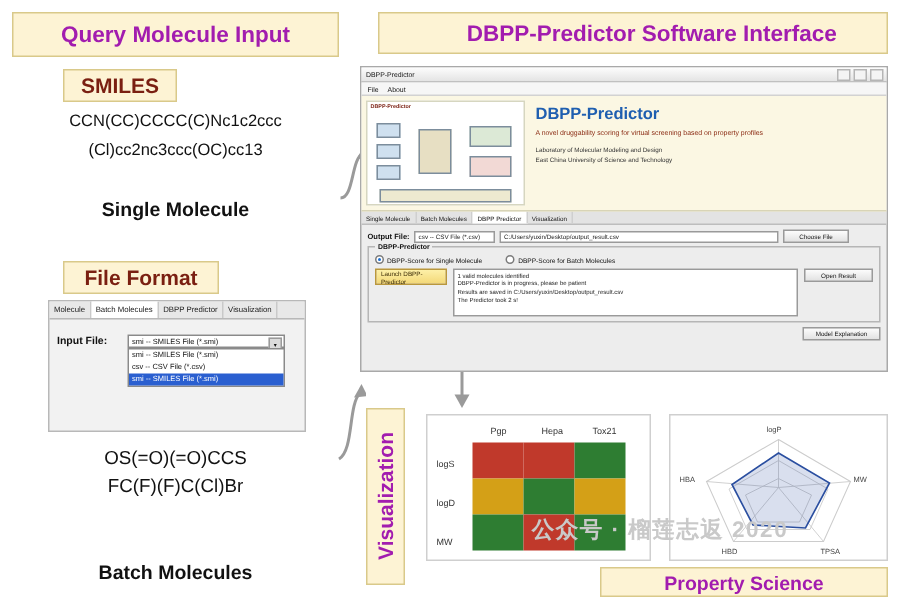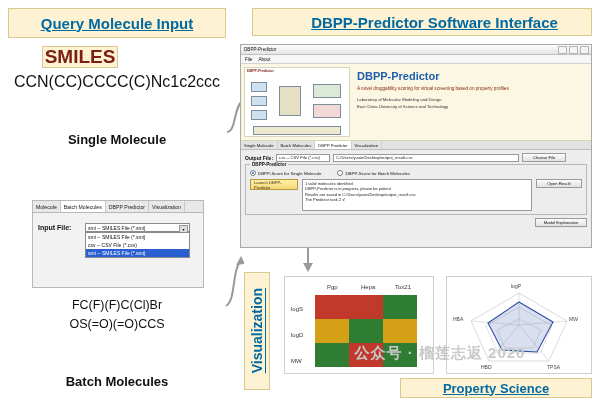--- a/index.html
+++ b/index.html
@@ -7,45 +7,44 @@
     width:600px;height:403px;
     background:#ffffff;
     font-family:"Liberation Sans", sans-serif;
     position:relative;
     overflow:hidden;
   }
   .panel-title{
     background:#fdf3d4;
     border:1px solid #d9c98a;
     font-weight:bold;
-    color:#0369a1;
+    color:#a21caf;
     display:flex;align-items:center;justify-content:center;
     box-sizing:border-box;
-    text-decoration:underline;
   }
   
   #left-col{position:absolute;left:8px;top:8px;width:218px;height:387px;}
   #query-title{
     position:absolute;left:0;top:0;width:218px;height:30px;
     font-size:15px;
   }
   .sec-label{
     position:absolute;
     background:#fdf3d4;
     border:1px solid #d9c98a;
     font-weight:bold;color:#7a1f11;
-    font-size:19px;
+    font-size:14px;
     display:flex;align-items:center;justify-content:center;
     box-sizing:border-box;
   }
   #smiles-label{left:34px;top:38px;width:76px;height:22px;}
   #fileformat-label{left:34px;top:166px;width:104px;height:22px;}
   .smiles-text{
     position:absolute;left:0;top:64px;width:218px;
-    text-align:center;font-size:16px;color:#111;line-height:19px;
+    text-align:center;font-size:11px;color:#111;line-height:19px;
   }
   #single-mol{
     position:absolute;left:0;top:124px;width:218px;
     text-align:center;font-weight:bold;font-size:13px;color:#111;
   }
   
   #ff-window{
     position:absolute;left:24px;top:192px;width:172px;height:88px;
     background:#f2f2f2;border:1px solid #b8b8b8;box-sizing:border-box;
     font-size:5.2px;
@@ -171,24 +170,26 @@
 <body>
 
 <div id="left-col">
 
   <div id="query-title" class="panel-title">Query Molecule Input</div>
 
   <div id="smiles-label" class="sec-label">SMILES</div>
 
   <div class="smiles-text">
     <div>CCN(CC)CCCC(C)Nc1c2ccc</div>
+    <div>(Cl)cc2nc3ccc(OC)cc13</div>
   </div>
 
   <div id="single-mol">Single Molecule</div>
 
+  <div id="fileformat-label" class="sec-label">File Format</div>
 
   <div id="ff-window">
     <div id="ff-tabs">
       <div class="ff-tab">Molecule</div>
       <div class="ff-tab active">Batch Molecules</div>
       <div class="ff-tab">DBPP Predictor</div>
       <div class="ff-tab">Visualization</div>
     </div>
     <div id="ff-body">
       <div id="ff-input-label">Input File:</div>
@@ -198,22 +199,22 @@
       </div>
       <div id="ff-list">
         <div>smi -- SMILES File (*.smi)</div>
         <div>csv -- CSV File (*.csv)</div>
         <div class="sel">smi -- SMILES File (*.smi)</div>
       </div>
     </div>
   </div>
 
   <div class="batch-text">
+    <div>OS(=O)(=O)CCS</div>
     <div>FC(F)(F)C(Cl)Br</div>
-    <div>OS(=O)(=O)CCS</div>
     <div>&nbsp;</div>
   </div>
 
   <div id="batch-mol">Batch Molecules</div>
 </div>
 
 <svg class="arrow-ico" style="left:226px;top:92px;" width="18" height="46" viewBox="0 0 18 46">
   <path d="M1 40 C10 40 8 14 16 10" stroke="#9a9a9a" stroke-width="2" fill="none"></path>
   <path d="M16 6 l4 7 l-8 1 z" fill="#9a9a9a"></path>
 </svg>

